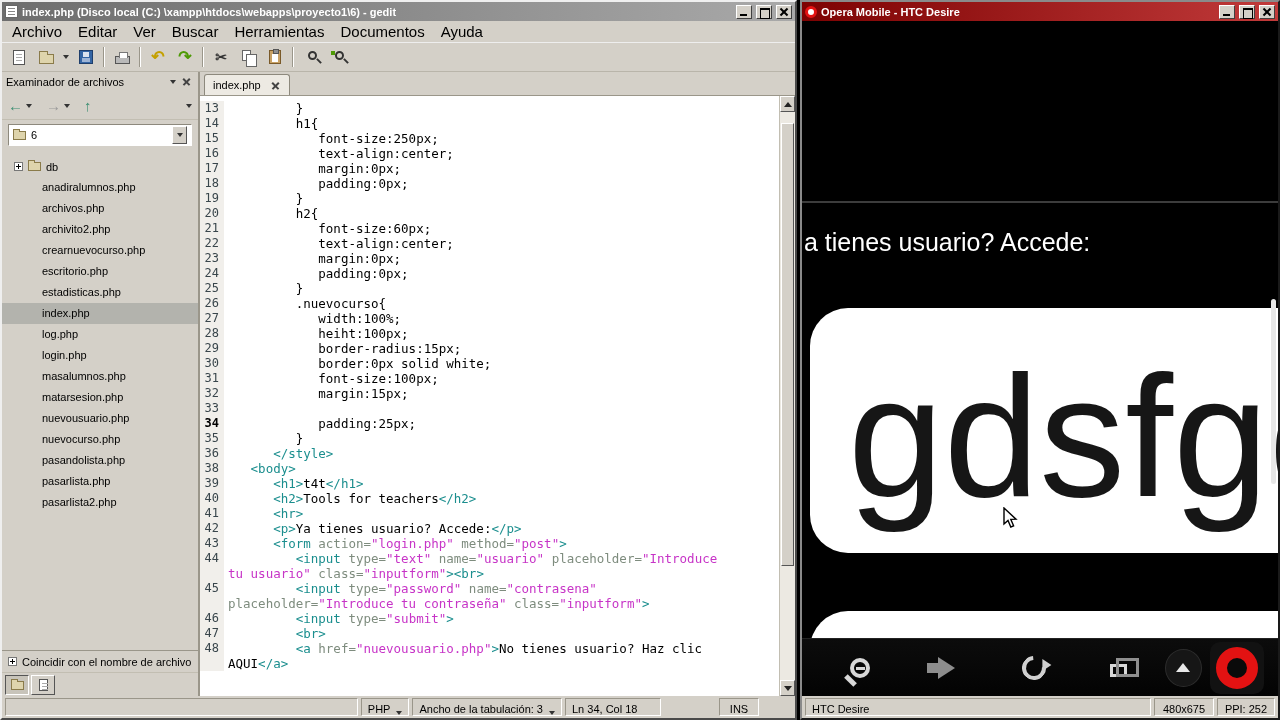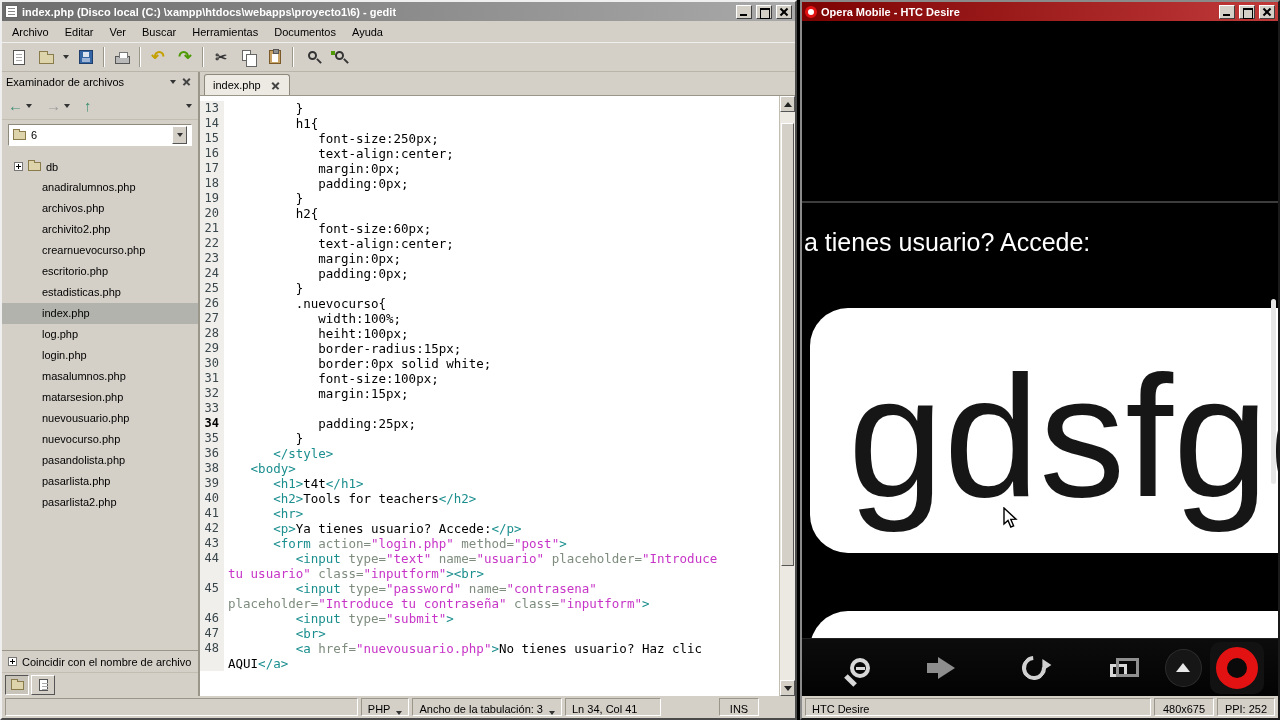--- a/index.html
+++ b/index.html
@@ -15,21 +15,21 @@
 .tb-title{flex:1;white-space:nowrap;overflow:hidden;text-overflow:clip}
 .wbtn{width:16px;height:14px;background:#d4d0c8;border:1px solid;border-color:#fff #404040 #404040 #fff;position:relative;flex:0 0 16px}
 .g-min::after{content:"";position:absolute;left:3px;bottom:2px;width:7px;height:2px;background:#000}
 .g-max::after{content:"";position:absolute;left:3px;top:2px;width:8px;height:8px;border:1px solid #000;border-top-width:2px}
 .g-close::before,.g-close::after{content:"";position:absolute;left:2px;top:5px;width:10px;height:2px;background:#000}
 .g-close::before{transform:rotate(45deg)}.g-close::after{transform:rotate(-45deg)}
 .appicon{width:13px;height:13px;background:#fff;border:1px solid #666;position:relative;flex:0 0 13px}
 .appicon::after{content:"";position:absolute;left:2px;top:2px;width:7px;height:1px;background:#888;box-shadow:0 3px 0 #888,0 6px 0 #888}
 .opicon{width:12px;height:12px;border-radius:50%;border:3px solid #e31212;background:#fff;flex:0 0 12px}
 
-.menubar{height:21px;display:flex;align-items:center;font-size:11px;color:#000;padding-left:2px;flex:0 0 21px}
+.menubar{height:21px;display:flex;align-items:center;font-size:15px;color:#000;padding-left:2px;flex:0 0 21px}
 .mitem{padding:3px 8px;cursor:default}
 .toolbar{height:30px;display:flex;align-items:center;gap:1px;padding:2px 4px;border-top:1px solid #eee;border-bottom:1px solid #b9b5aa;flex:0 0 30px}
 .tbtn{width:26px;height:24px;display:flex;align-items:center;justify-content:center;position:relative}
 .tsep{width:2px;height:20px;border-left:1px solid #9a968a;border-right:1px solid #fff;margin:0 3px}
 .caret{width:0;height:0;border-left:3px solid transparent;border-right:3px solid transparent;border-top:4px solid #333}
 .i-doc{width:12px;height:15px;background:#fff;border:1px solid #555;position:relative}
 .i-doc::after{content:"";position:absolute;left:2px;top:3px;width:6px;height:1px;background:#aaa;box-shadow:0 3px 0 #aaa,0 6px 0 #aaa}
 .i-folder{width:15px;height:10px;background:#ded4ac;border:1px solid #8a7b4a;position:relative;margin-top:4px}
 .i-folder::before{content:"";position:absolute;left:-1px;top:-4px;width:7px;height:3px;background:#ded4ac;border:1px solid #8a7b4a;border-bottom:none}
 .i-save{width:14px;height:14px;background:#3465a4;border:1px solid #1f3e6b;position:relative}
@@ -433,21 +433,21 @@
   <div class="statusbar">
     <span class="scell sgrow"></span>
     <span class="scell">
       <span>PHP</span>
       <span class="caret"></span>
     </span>
     <span class="scell">
       <span>Ancho de la tabulación:  3</span>
       <span class="caret"></span>
     </span>
-    <span class="scell" style="width:96px">Ln 34, Col 41</span>
+    <span class="scell" style="width:96px">Ln 34, Col 18</span>
     <span style="width:52px"></span>
     <span class="scell" style="width:40px;justify-content:center">INS</span>
     <span style="width:30px"></span>
   </div>
 </div>
 
 <div class="win" id="opera">
   <div class="titlebar">
     <span class="opicon"></span>
     <span class="tb-title">Opera Mobile - HTC Desire</span>

